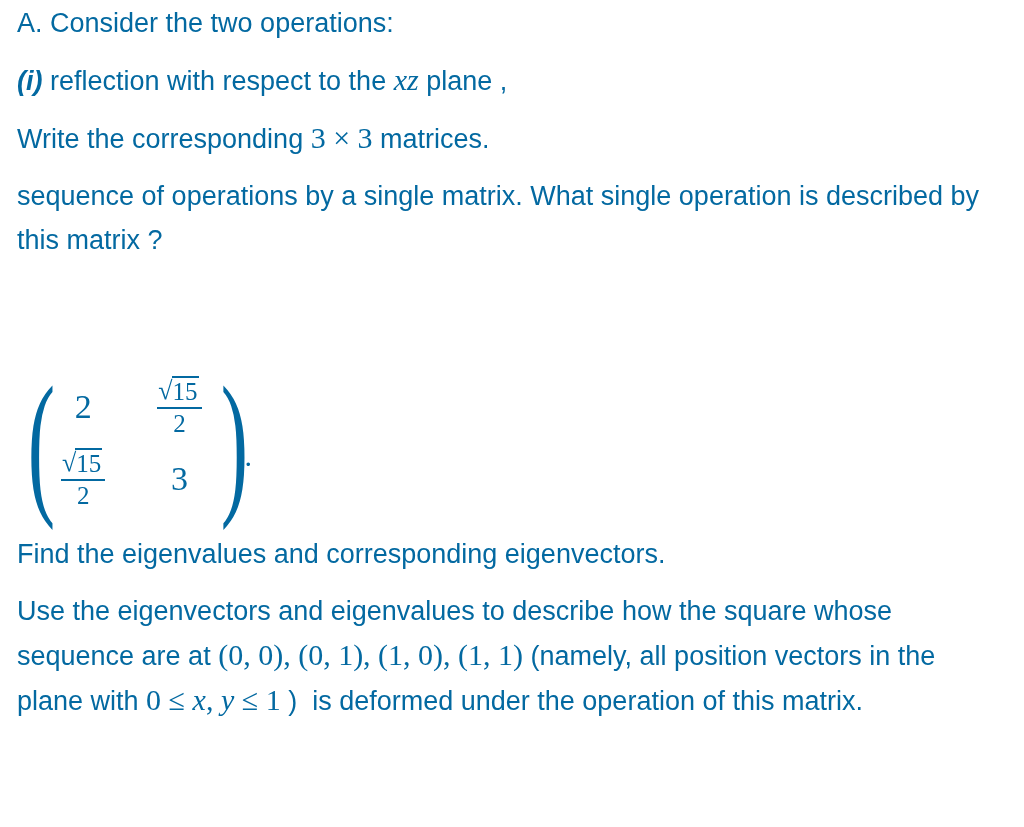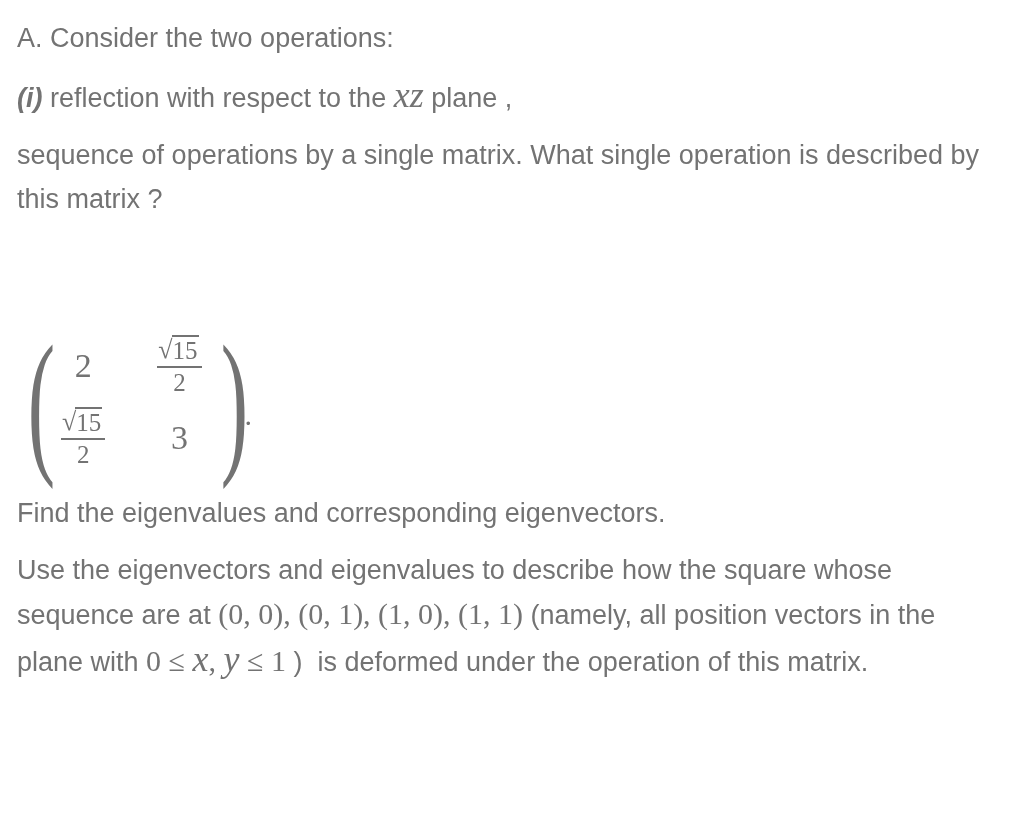--- a/index.html
+++ b/index.html
@@ -3,31 +3,31 @@
 <meta charset="utf-8">
 <style>
   html, body { margin:0; padding:0; }
   body {
     width:1024px; height:827px; overflow:hidden;
     background:#ffffff;
   }
   .page {
     box-sizing:border-box;
     width:1024px; height:827px;
-    padding:16px 8px 0 17px;
+    padding:1px 8px 0 17px;
     font-family:"Liberation Sans", sans-serif;
     font-size:27px;
-    color:#737373;
+    color:#0369a1;
   }
   .para { margin:0 0 13px 0; }
   .line { line-height:44px; white-space:pre-wrap; }
   
   .bi { font-weight:700; font-style:italic; }
   
-  .mi { font-family:"Liberation Serif", serif; font-style:italic; font-size:36px; }
+  .mi { font-family:"Liberation Serif", serif; font-style:italic; font-size:30px; }
   
   .mu { font-family:"Liberation Serif", serif; font-size:30px; }
 
   
   .brow {
     display:flex; align-items:center;
     margin:114px 0 22px 0;
   }
   .matrix { display:inline-flex; align-items:center; margin-left:4px; }
   .paren {
@@ -75,20 +75,23 @@
 
   <div class="para">
     <div class="line"><span>A. Consider the two operations:</span></div>
   </div>
 
   <div class="para">
     <div class="line"><span class="bi">(i)</span><span> reflection with respect to the </span><span class="mi">xz</span><span> plane ,</span></div>
   </div>
 
 
+  <div class="para">
+    <div class="line"><span>Write the corresponding </span><span class="mu">3 × 3</span><span> matrices.</span></div>
+  </div>
 
   <div class="para">
     <div class="line"><span>sequence of operations by a single matrix. What single operation is described by</span></div>
     <div class="line"><span>this matrix ?</span></div>
   </div>
 
   <div class="brow">
     <span class="matrix">
       <span class="paren">(</span>
       <span class="mgrid">

